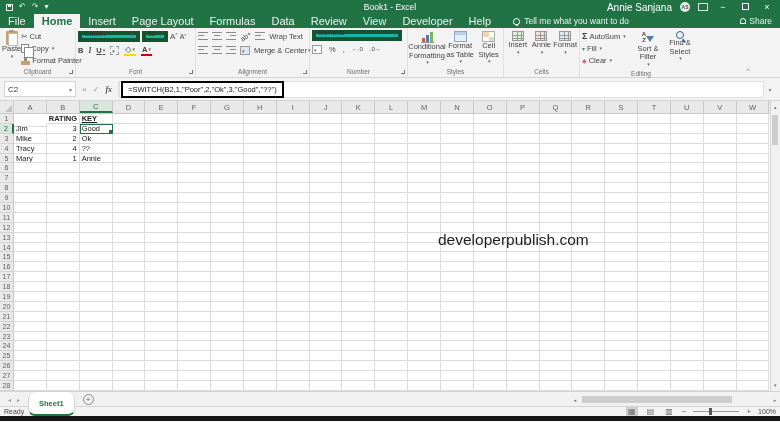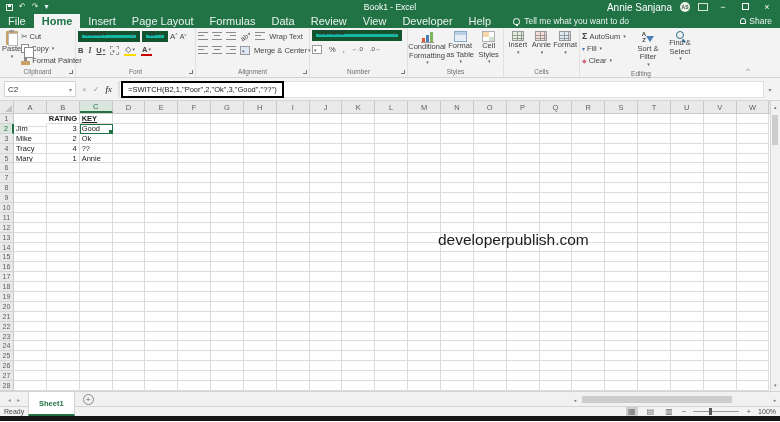--- a/index.html
+++ b/index.html
@@ -121,21 +121,21 @@
   .cell.selcell::after{content:"";position:absolute;right:-1px;bottom:-1px;width:3px;height:3px;background:#217346;border:1px solid #fff;}
   .watermark{position:absolute;left:438px;top:130px;font-size:15.5px;color:#1c1c1c;z-index:3;}
   .vscroll{position:absolute;top:0;right:0;bottom:0;width:10.5px;background:#f1f1f1;border-left:1px solid #d4d4d4;display:flex;flex-direction:column;align-items:center;font-size:5px;color:#777;}
   .vthumb{width:6px;height:30px;background:#cdcdcd;margin-top:2px;}
   .varrow{line-height:12px;}
   .vdown{margin-top:auto;}
 
   
   .tabsrow{height:15px;background:#f1f1f1;border-top:1px solid #d4d4d4;display:flex;align-items:stretch;font-size:8px;position:relative;}
   .navarrows{display:flex;align-items:center;gap:6px;padding:0 8px;color:#9a9a9a;font-size:6px;}
-  .sheettab{background:#fff;border-right:1px solid #d4d4d4;border-left:1px solid #d4d4d4;border-bottom:2px solid #217346;color:#217346;font-weight:700;padding:11px 10px;display:flex;align-items:center;font-size:7.5px;}
+  .sheettab{background:#fff;border-right:1px solid #d4d4d4;border-left:1px solid #d4d4d4;border-bottom:2px solid #217346;color:#217346;font-weight:700;padding:11px 10px;display:flex;align-items:center;font-size:7.5px;border-radius:7px;}
   .addsheet{width:11px;height:11px;border:1px solid #8a8a8a;border-radius:50%;color:#6a6a6a;font-size:8px;line-height:9px;text-align:center;align-self:center;margin-left:8px;}
   .hscroll{position:absolute;right:0;top:1px;height:13px;display:flex;align-items:center;}
   .htrack{width:190px;height:9px;background:#f1f1f1;position:relative;}
   .hthumb{position:absolute;left:2px;top:1px;height:7px;width:150px;background:#cdcdcd;}
   .harrow{font-size:5px;color:#777;width:10px;text-align:center;}
 
   
   .statusbar{height:10px;background:#f3f3f3;border-top:1px solid #d4d4d4;display:flex;align-items:center;font-size:7px;color:#444;padding:0 4px;}
   .macroic{width:7px;height:6px;border:1px solid #777;margin-left:10px;}
   .sb-right{margin-left:auto;display:flex;align-items:center;gap:7px;}

